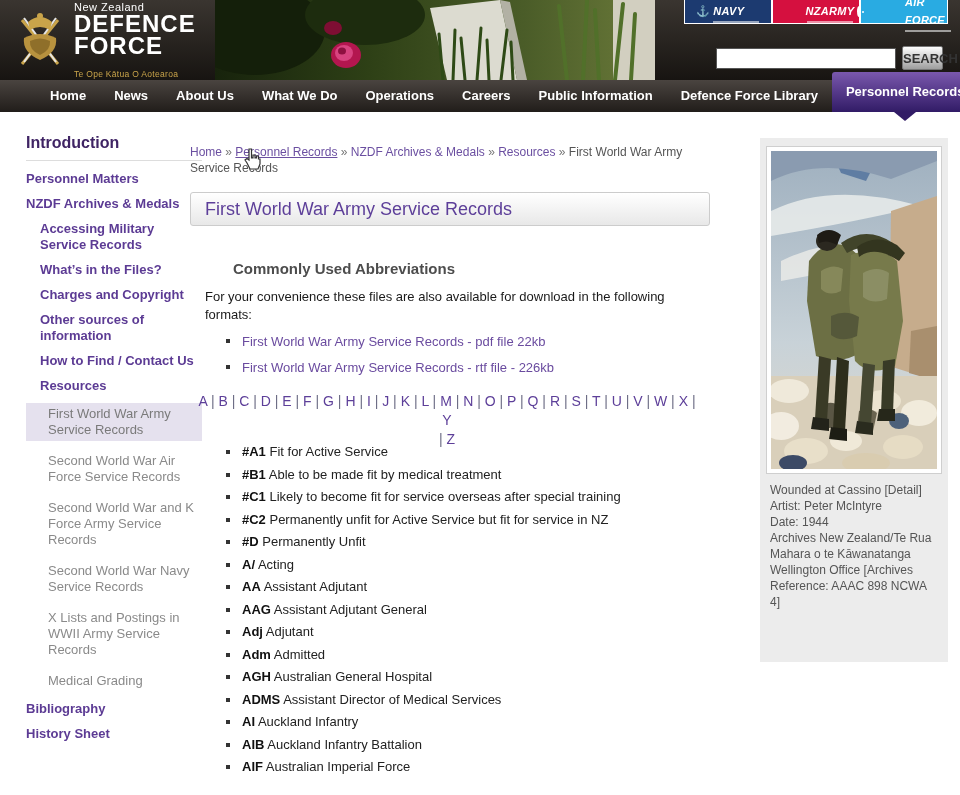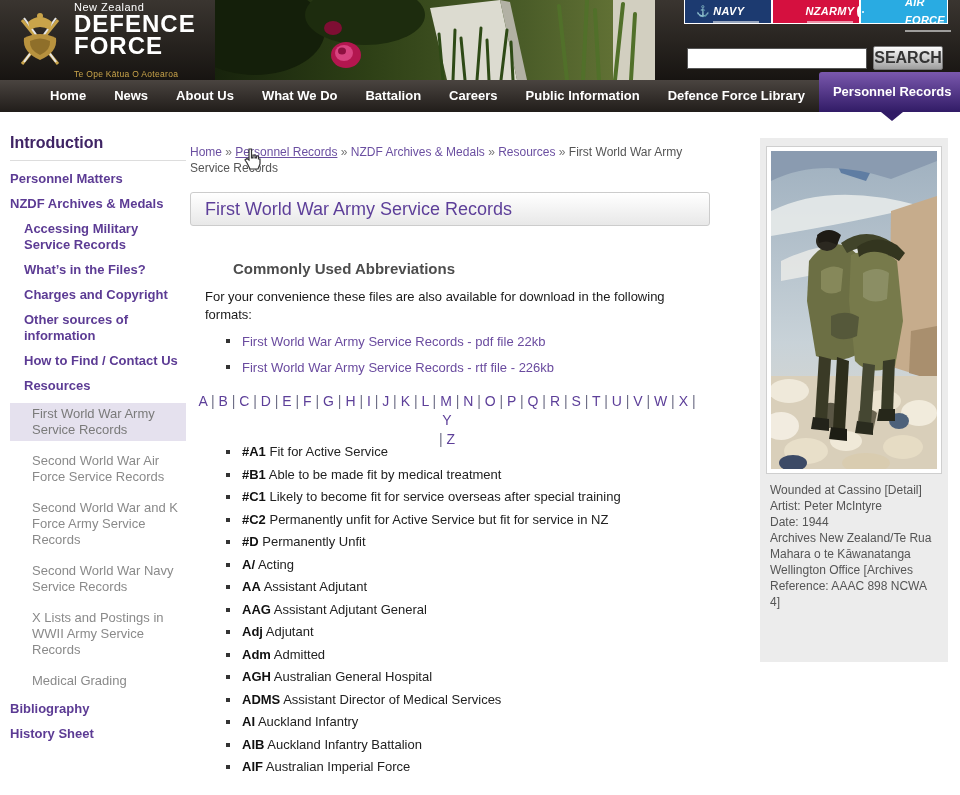--- a/index.html
+++ b/index.html
@@ -18,30 +18,30 @@
   .badges { position:absolute; right:12px; top:0; display:flex; }
   .badge { width:88px; height:24px; border:1px solid #fff; border-top:none; display:flex; align-items:center; justify-content:center; gap:3px; cursor:pointer; }
   .badge .lbl { color:#fff; font-size:11px; font-weight:bold; font-style:italic; letter-spacing:0.3px; line-height:10px; text-align:center; }
   .badge .sub { display:block; height:2px; width:46px; margin:2px auto 0; background:rgba(255,255,255,.55); }
   .badge .anchor { color:#fff; font-size:11px; }
   .roundel { width:11px; height:11px; border:2px solid #fff; border-radius:50%; background:#1565a8; position:relative; }
   .roundel::after { content:""; position:absolute; left:2.5px; top:2.5px; width:2px; height:2px; border-radius:50%; background:#fff; }
 
   .search-row { position:absolute; top:46px; right:17px; display:flex; align-items:center; }
   .search-input { width:180px; height:21px; border:1px solid #555; background:#fff; margin-right:6px; font-size:12px; padding:0 4px; }
-  .search-btn { width:70px; height:24px; background:linear-gradient(#fdfdfd,#9e9e9e); border:1px solid #777; color:#333; font-size:16px; font-weight:bold; border-radius:2px; cursor:pointer; }
+  .search-btn { width:41px; height:24px; background:linear-gradient(#fdfdfd,#9e9e9e); border:1px solid #777; color:#333; font-size:13px; font-weight:bold; border-radius:2px; cursor:pointer; }
 
   
   .navbar { position:absolute; left:0; top:80px; width:960px; height:32px; background:linear-gradient(#4a4440,#211d1a); display:flex; align-items:center; padding-left:36px; }
   .nav-item { color:#fff; font-size:13px; font-weight:bold; padding:0 14px; line-height:32px; text-decoration:none; cursor:pointer; white-space:nowrap; }
   .nav-item.active { background:linear-gradient(#7a58ad,#311b66); height:40px; line-height:40px; margin-top:-8px; position:relative; border-radius:3px 3px 0 0; }
   .nav-item.active::after { content:""; position:absolute; left:50%; bottom:-9px; margin-left:-11px; border-left:11px solid transparent; border-right:11px solid transparent; border-top:9px solid #311b66; }
 
   
-  .sidebar { position:absolute; left:10px; top:134px; width:176px; }
+  .sidebar { position:absolute; left:26px; top:134px; width:176px; }
   .sidebar-title { color:#3f2464; font-size:16px; font-weight:bold; padding-bottom:8px; border-bottom:1px solid #ddd; margin-bottom:10px; }
   .sb-item { display:block; text-decoration:none; font-size:13px; font-weight:bold; color:#5c3b94; line-height:16px; margin-bottom:9px; cursor:pointer; }
   .sb-item.lvl1 { padding-left:14px; }
   .sb-item.lvl2 { padding-left:22px; font-weight:normal; color:#8a8a8a; padding-top:3px; padding-bottom:3px; }
   .sb-item.lvl2.active { background:#e5e1ee; color:#7a7a7a; }
 
   
   .breadcrumb { position:absolute; left:190px; top:144px; width:500px; font-size:12px; color:#555; line-height:16px; }
   .bc-link { color:#6b4fa1; text-decoration:none; cursor:pointer; }
   .bc-link.hovered { text-decoration:underline; }
@@ -154,21 +154,21 @@
     <input class="search-input" type="text" value="" style="">
     <button class="search-btn">SEARCH</button>
   </div>
 </div>
 
 <div class="navbar">
     <a class="nav-item">Home</a>
     <a class="nav-item">News</a>
     <a class="nav-item">About Us</a>
     <a class="nav-item">What We Do</a>
-    <a class="nav-item">Battalion</a>
+    <a class="nav-item">Operations</a>
     <a class="nav-item">Careers</a>
     <a class="nav-item">Public Information</a>
     <a class="nav-item">Defence Force Library</a>
     <a class="nav-item active">Personnel Records</a>
   </div>
 
 <div class="sidebar">
   <div class="sidebar-title">Introduction</div>
   <nav>
       <a class="sb-item lvl0">Personnel Matters</a>

